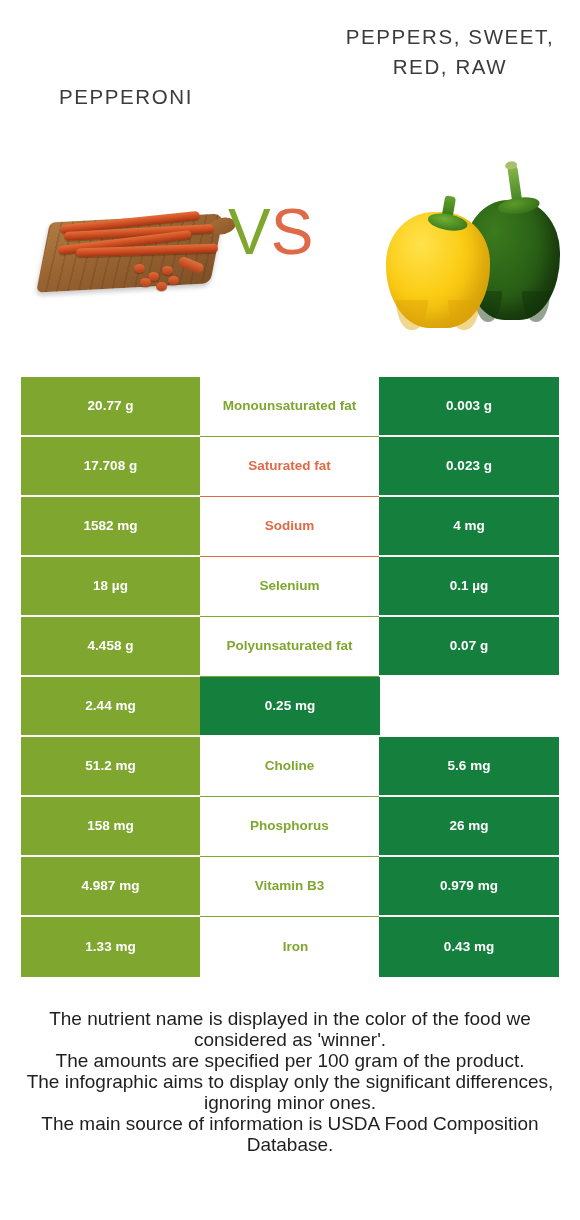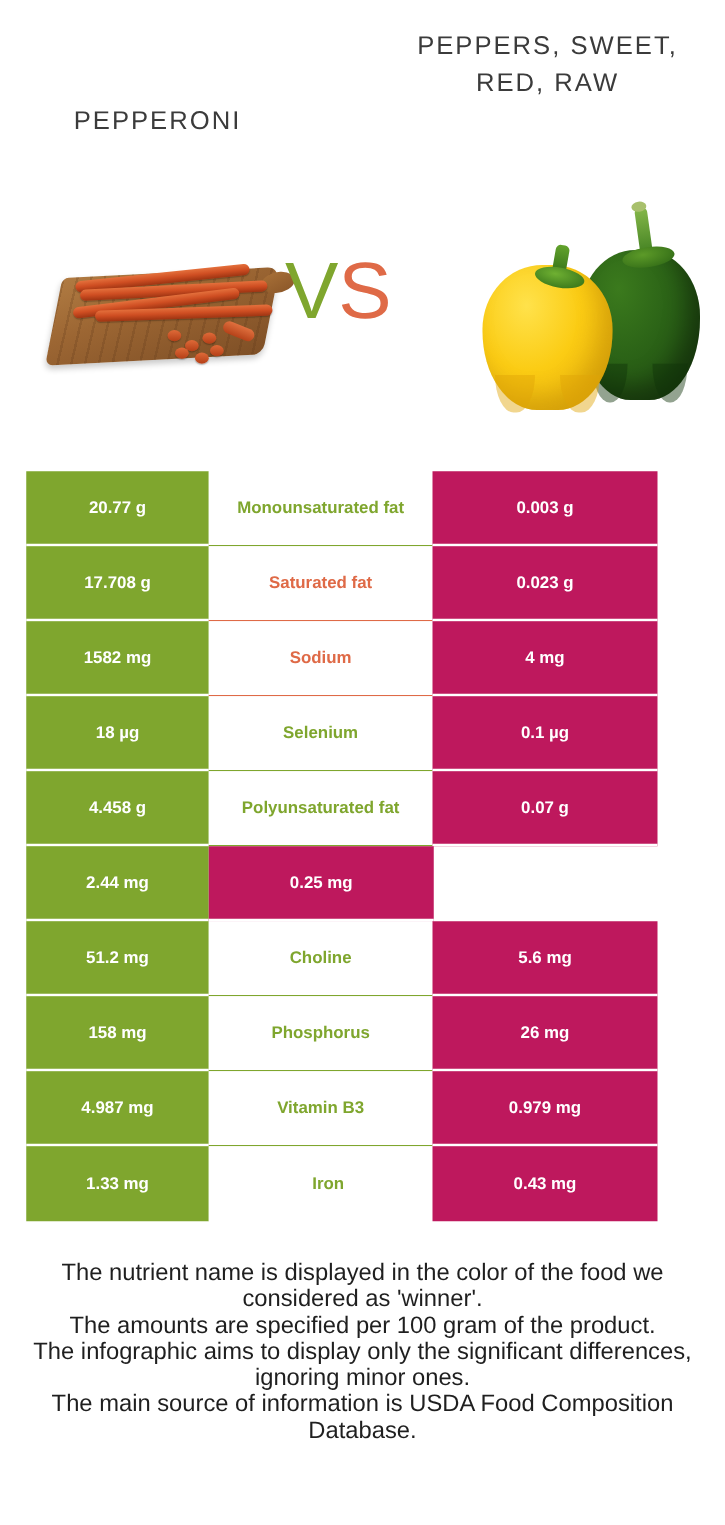--- a/index.html
+++ b/index.html
@@ -36,21 +36,21 @@
     text-align: center;
     line-height: 30px;
     text-transform: uppercase;
   }
   .title-left {
     left: 6px;
     width: 240px;
     top: 82px;
   }
   .title-right {
-    right: 22px;
+    right: 10px;
     width: 240px;
     top: 22px;
   }
 
   
   .hero {
     position: absolute;
     top: 140px; left: 0;
     width: 580px;
     height: 230px;
@@ -212,35 +212,35 @@
   .cell {
     display: flex;
     align-items: center;
     justify-content: center;
     font-size: 13.5px;
     line-height: 1.2;
     text-align: center;
     padding: 0 6px;
   }
   .cell-left {
-    width: 146px;
+    width: 179px;
     background: #7fa62e;
     color: #ffffff;
     font-weight: 600;
     border-bottom: 2px solid #ffffff;
   }
   .cell-mid {
     width: 179px;
     background: #ffffff;
     font-weight: 600;
     font-size: 13.5px;
   }
   .cell-right {
     width: 180px;
-    background: #be185d;
+    background: #15803d;
     color: #ffffff;
     font-weight: 600;
     border-bottom: 2px solid #ffffff;
   }
   .row:last-child .cell-left,
   .row:last-child .cell-right { border-bottom: none; }
 
   .cell-mid.win-green { color: #7fa62e; border-bottom: 1px solid #7fa62e; }
   .cell-mid.win-red   { color: #df6a47; border-bottom: 1px solid #df6a47; }
   .row:last-child .cell-mid { border-bottom: none; padding-left: 18px; }

